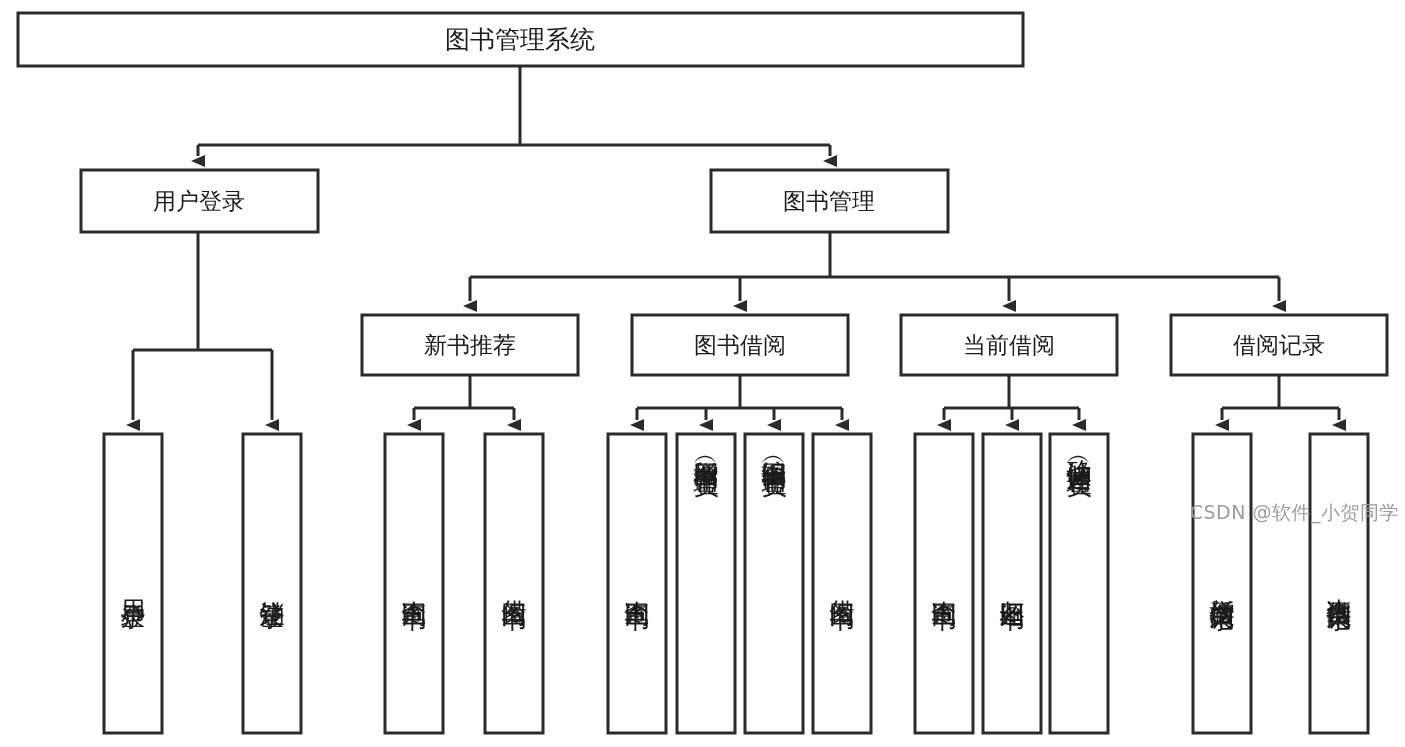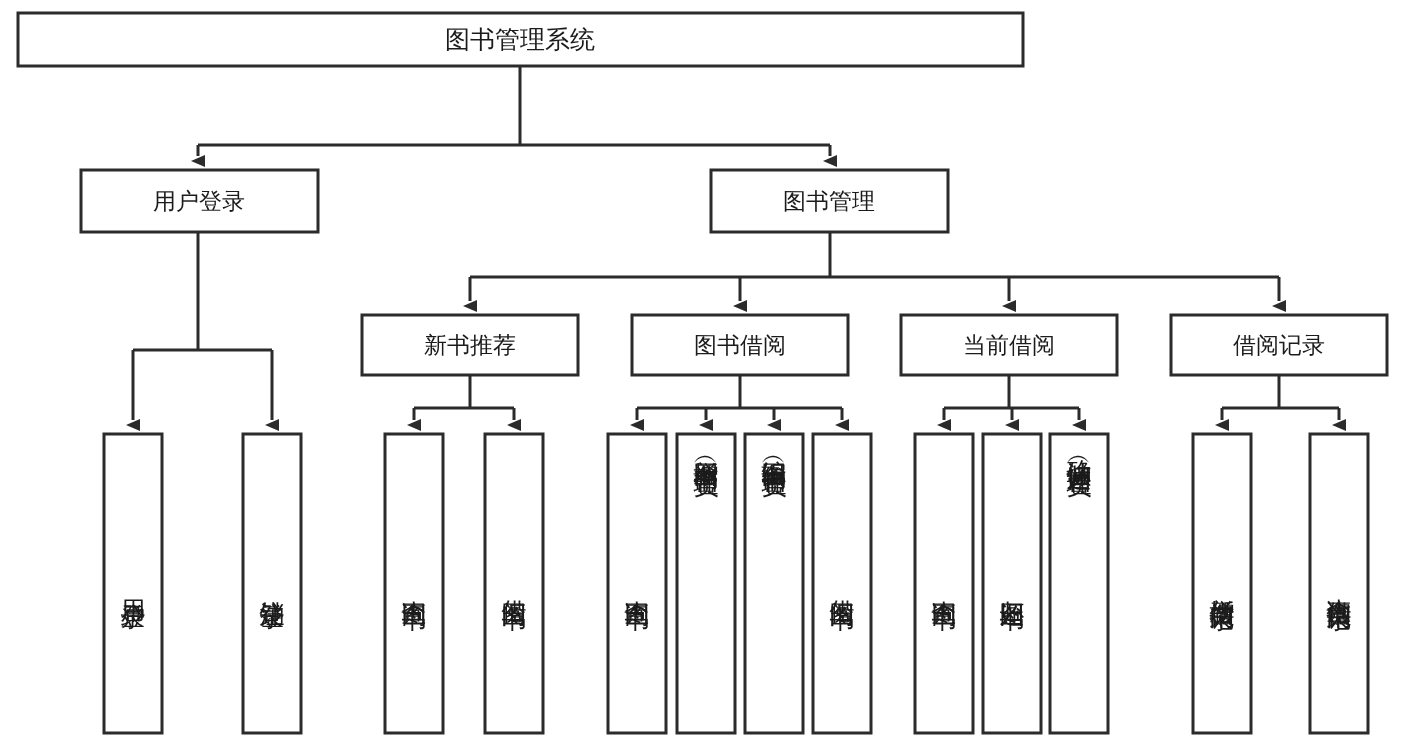--- a/index.html
+++ b/index.html
@@ -228,13 +228,14 @@
   <div class="node-label-v-wrap" style="left:1050px; top:434px; width:58px; height:299px; align-items:flex-start;">
     <span class="node-label-v" style="margin-top:6px;">确认归还（管理员）</span>
   </div>
   <div class="node-label-v-wrap" style="left:1193px; top:434px; width:58px; height:299px;">
     <span class="node-label-v">新增借阅记录</span>
   </div>
   <div class="node-label-v-wrap" style="left:1310px; top:434px; width:58px; height:299px;">
     <span class="node-label-v">查询借阅记录</span>
   </div>
 
+  <div id="watermark">CSDN @软件_小贺同学</div>
 </div>
 
 </body></html>

